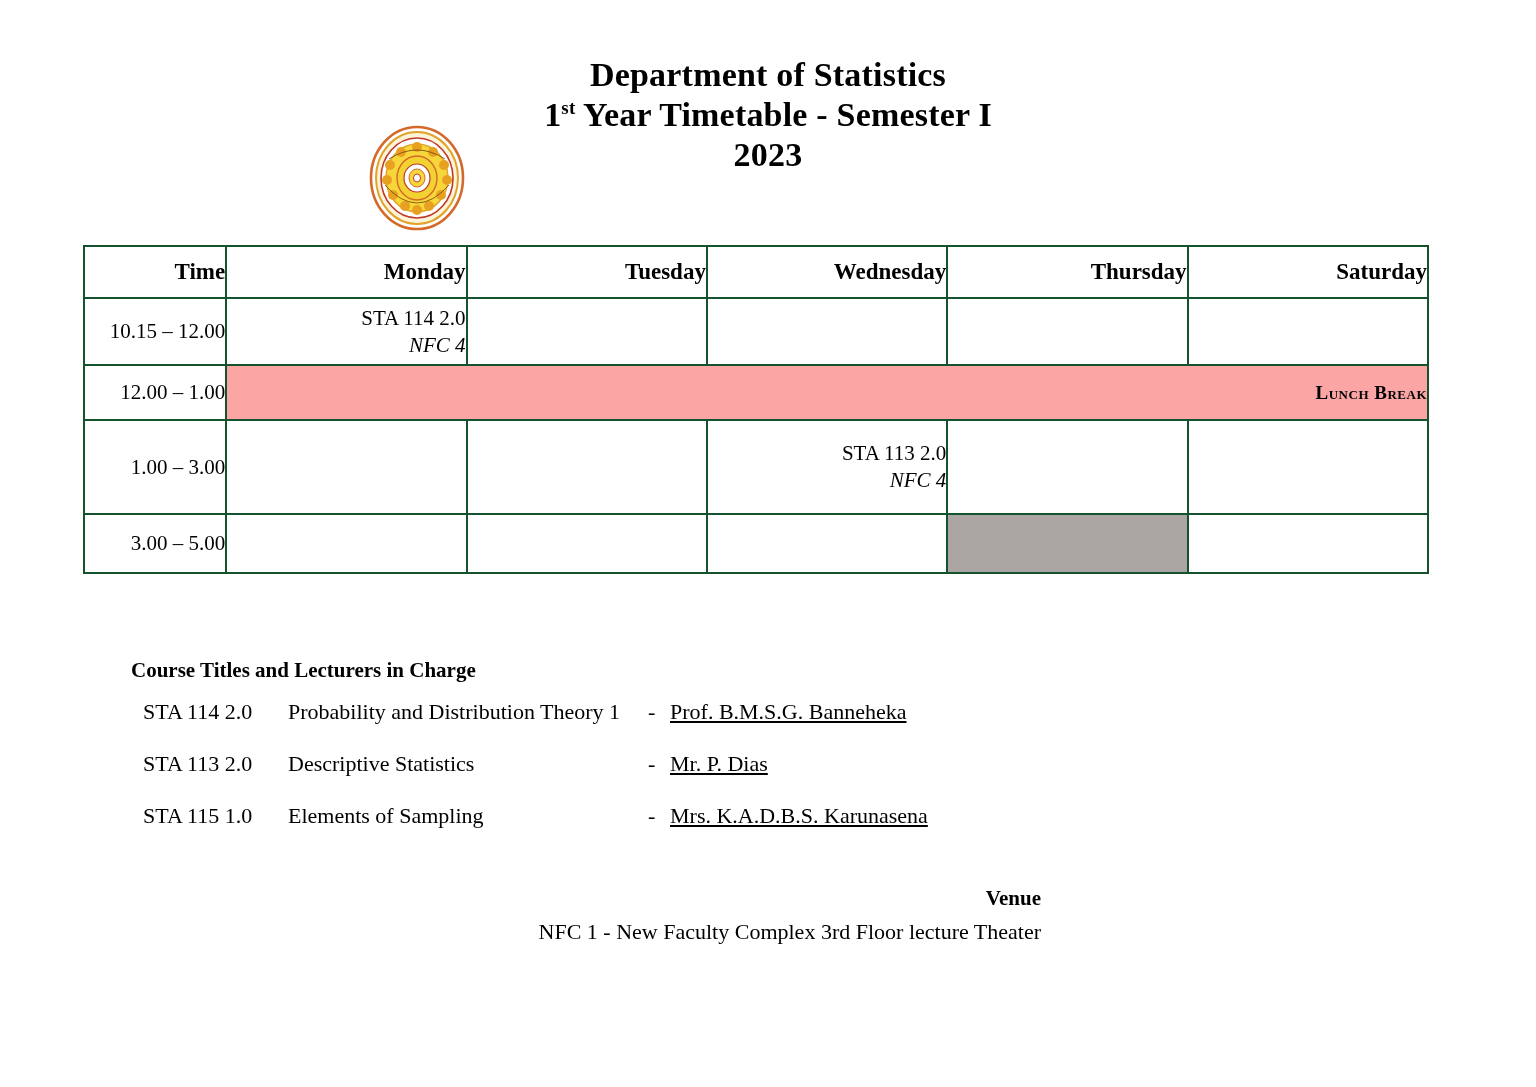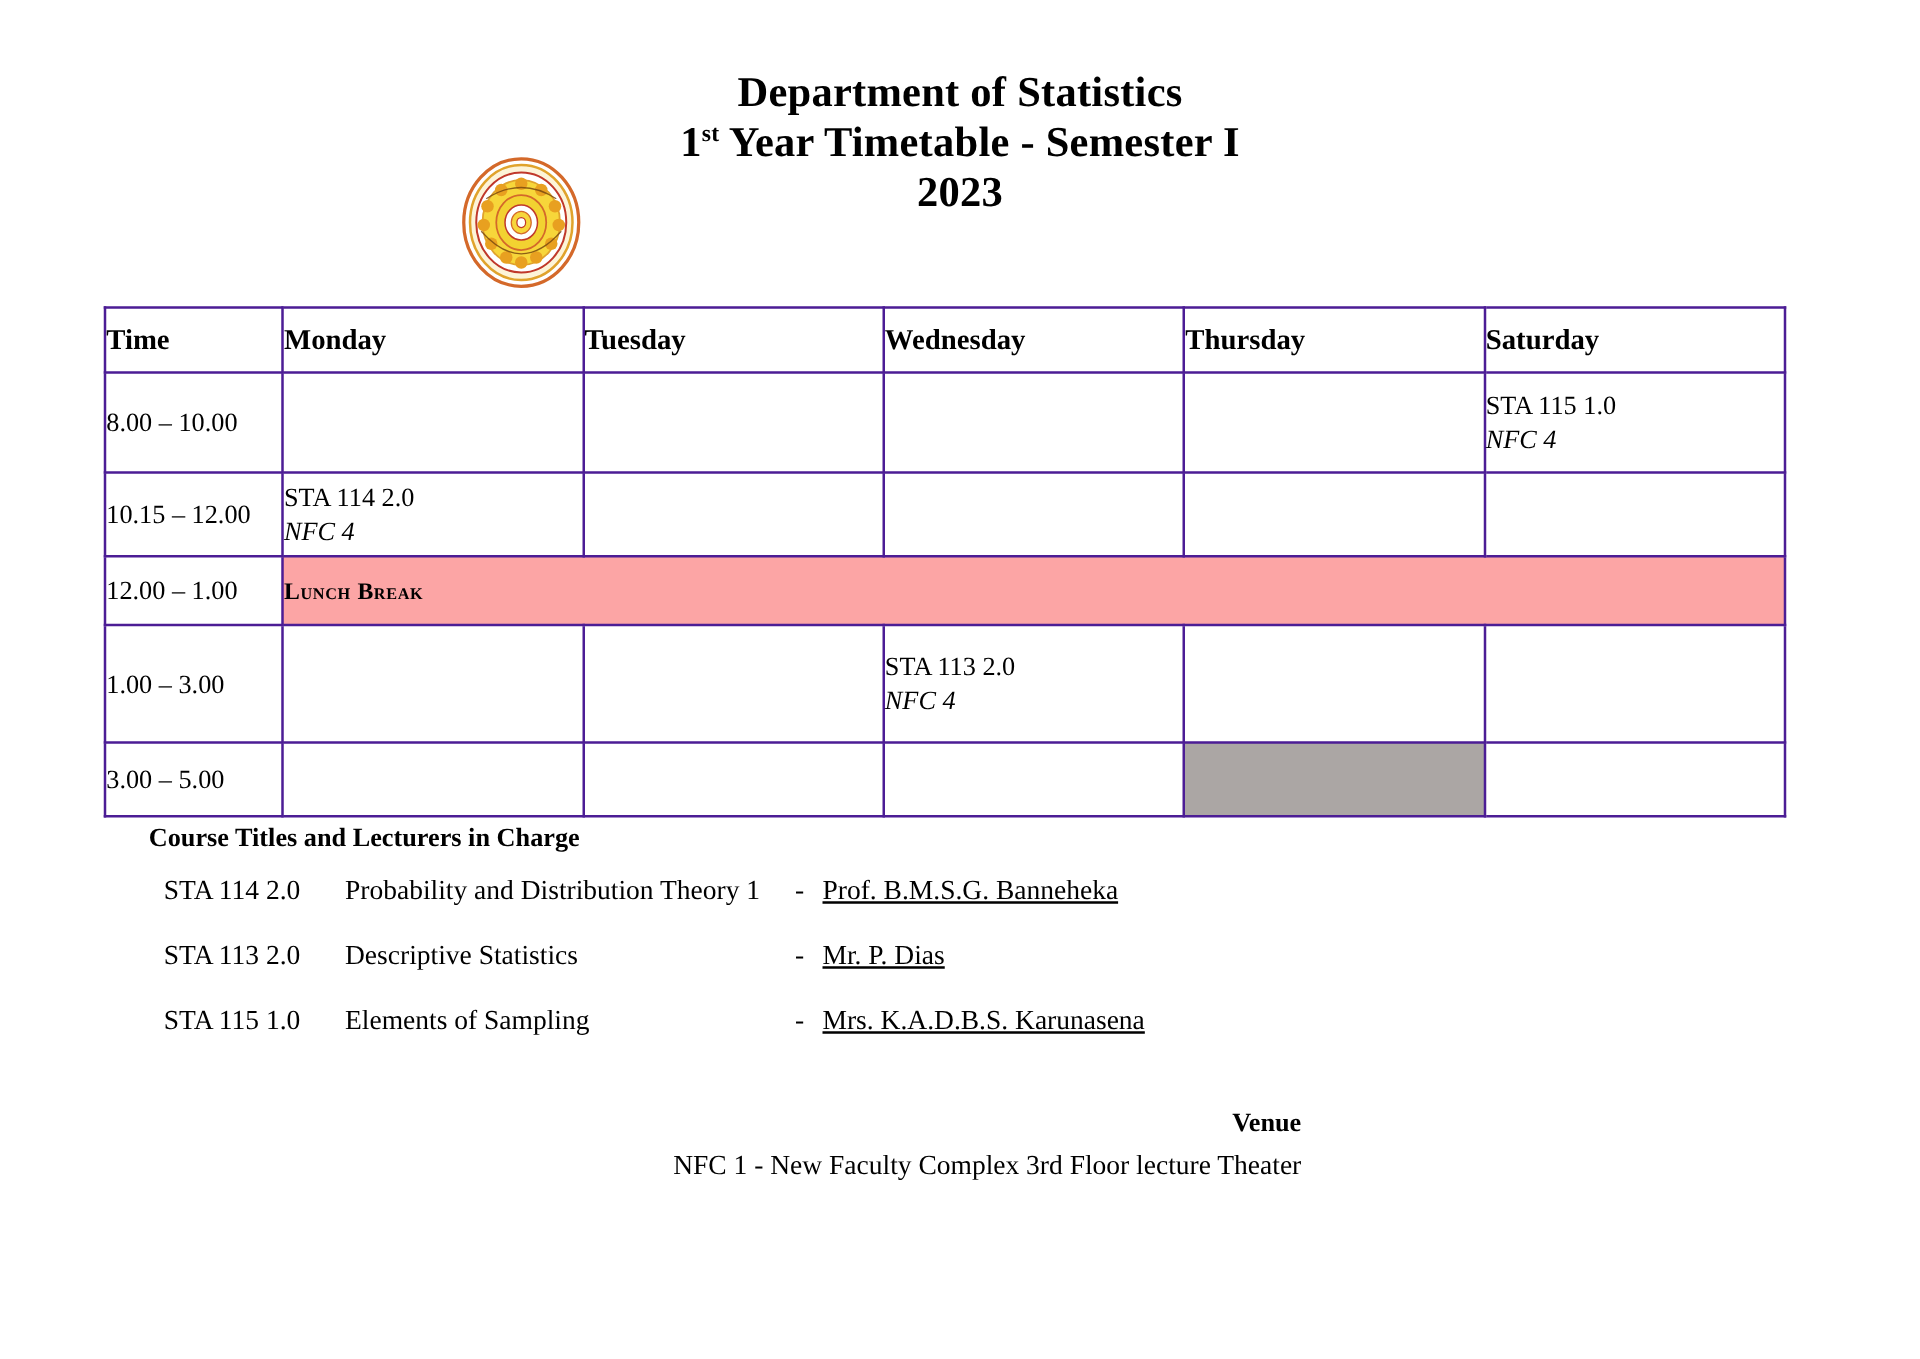--- a/index.html
+++ b/index.html
@@ -53,22 +53,22 @@
   
   #timetable {
     position: absolute;
     left: 83px;
     top: 245px;
     width: 1346px;
     border-collapse: collapse;
     table-layout: fixed;
   }
   #timetable td, #timetable th {
-    border: 2px solid #4c1d95;
-    text-align: left;
+    border: 2px solid #14532d;
+    text-align: right;
     vertical-align: middle;
     padding: 0;
     font-size: 21px;
     font-weight: normal;
   }
   #timetable thead th {
     height: 50px;
     font-weight: bold;
     font-size: 23px;
   }
@@ -104,21 +104,21 @@
     font-variant: small-caps;
     letter-spacing: 0.5px;
   }
   .blocked-cell {
     background: #aba6a4;
   }
 
   
   #courses-block {
     position: absolute;
-    left: 119px;
+    left: 131px;
     top: 658px;
     width: 1200px;
   }
   .section-heading {
     font-weight: bold;
     font-size: 21px;
     margin: 0 0 16px 0;
   }
   .course-row {
     display: flex;
@@ -201,31 +201,20 @@
       <th>Time</th>
       <th>Monday</th>
       <th>Tuesday</th>
       <th>Wednesday</th>
       <th>Thursday</th>
       <th>Saturday</th>
     </tr>
   </thead>
   <tbody>
 
-    <tr class="r-tall">
-      <td class="time-cell">8.00 – 10.00</td>
-      <td></td>
-      <td></td>
-      <td></td>
-      <td></td>
-      <td class="session">
-        <span class="code">STA 115 1.0</span>
-        <span class="venue">NFC 4</span>
-      </td>
-    </tr>
 
     <tr class="r-mid">
       <td class="time-cell">10.15 – 12.00</td>
       <td class="session">
         <span class="code">STA 114 2.0</span>
         <span class="venue">NFC 4</span>
       </td>
       <td></td>
       <td></td>
       <td></td>

